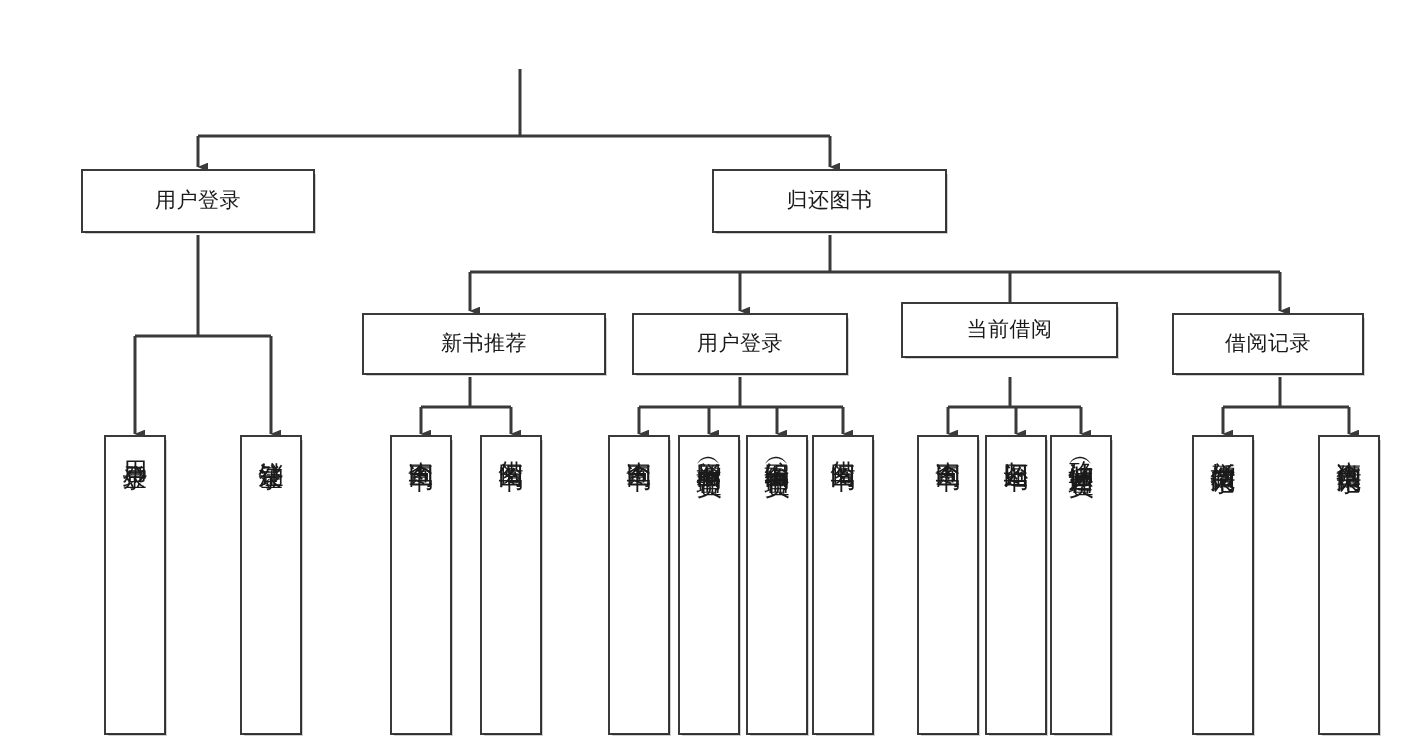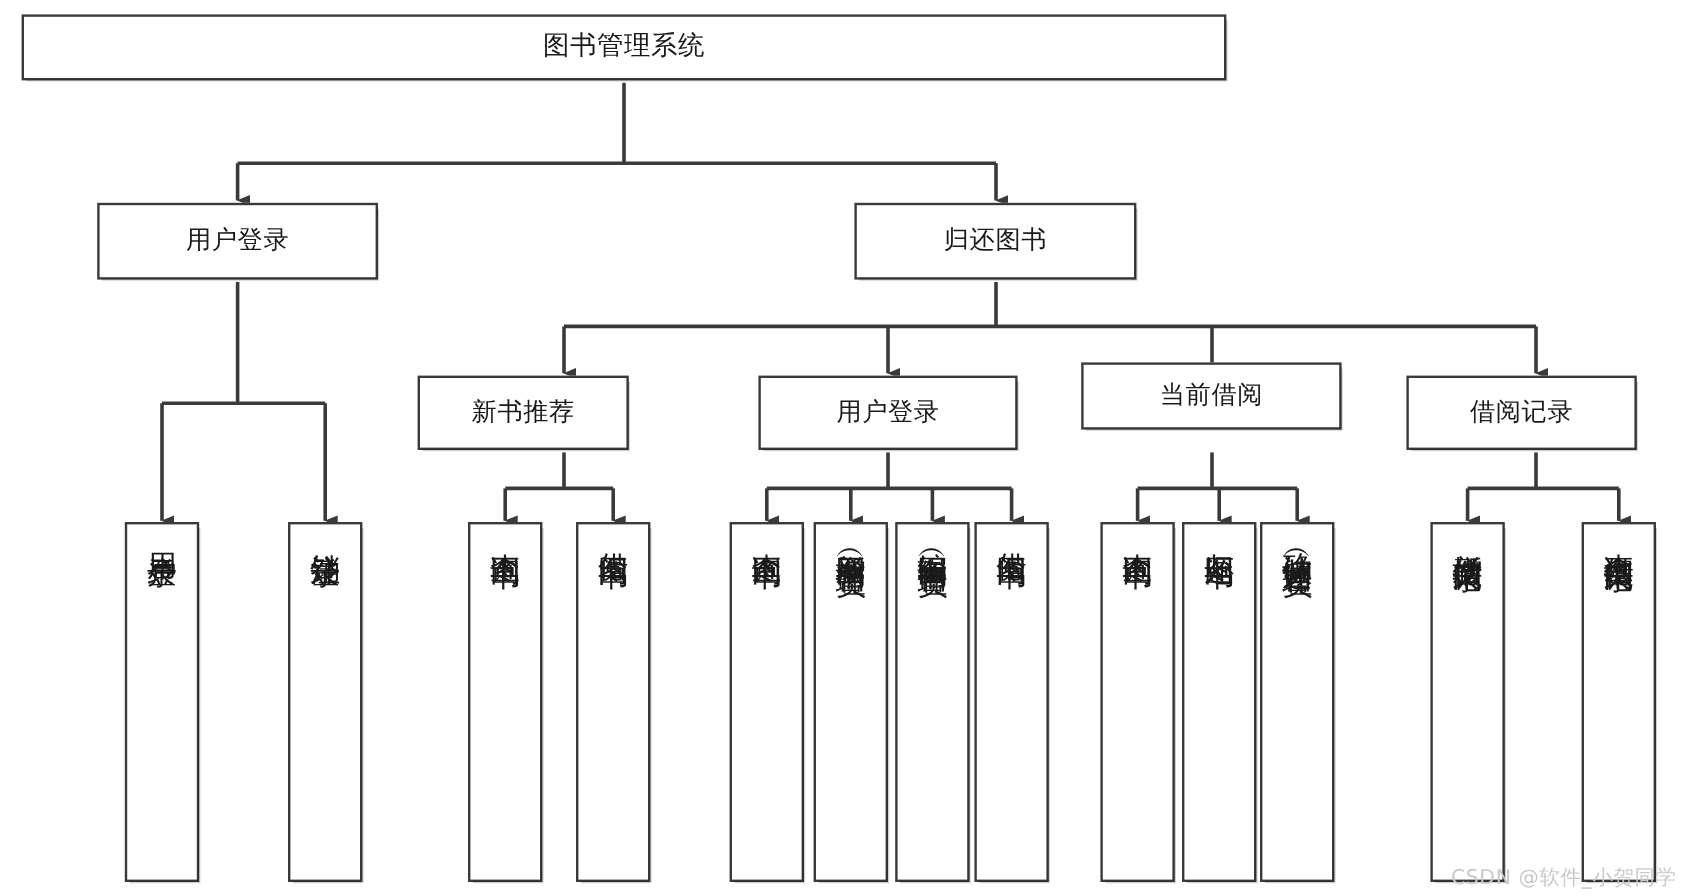--- a/index.html
+++ b/index.html
@@ -124,33 +124,30 @@
       <path d="M1016,407 L1016,434" marker-end="url(#arw)"></path>
       <path d="M1081,407 L1081,434" marker-end="url(#arw)"></path>
 
       <path d="M1280,377 L1280,407"></path>
       <path d="M1223,407 L1349,407"></path>
       <path d="M1223,407 L1223,434" marker-end="url(#arw)"></path>
       <path d="M1349,407 L1349,434" marker-end="url(#arw)"></path>
     </g>
   </svg>
 
-  <div class="node h root" style="left:18px;top:12px;width:1004px;height:55px;">
-    <span class="cap">图书管理系统</span>
-  </div>
 
   <div class="node h" style="left:81px;top:169px;width:234px;height:64px;">
     <span class="cap">用户登录</span>
   </div>
 
   <div class="node h" style="left:712px;top:169px;width:235px;height:64px;">
     <span class="cap">归还图书</span>
   </div>
 
-  <div class="node h" style="left:348px;top:313px;width:176px;height:62px;">
+  <div class="node h" style="left:362px;top:313px;width:244px;height:62px;">
     <span class="cap">新书推荐</span>
   </div>
 
   <div class="node h" style="left:632px;top:313px;width:216px;height:62px;">
     <span class="cap">用户登录</span>
   </div>
 
   <div class="node h" style="left:901px;top:302px;width:217px;height:56px;">
     <span class="cap">当前借阅</span>
   </div>
@@ -204,15 +201,14 @@
   </div>
 
   <div class="node v" style="left:1192px;top:435px;width:62px;height:300px;">
     <span class="cap">新增借阅记录</span>
   </div>
 
   <div class="node v" style="left:1318px;top:435px;width:62px;height:300px;">
     <span class="cap">查询借阅记录</span>
   </div>
 
-  <div id="watermark">CSDN @软件_小贺同学</div>
 
 </div>
 
 </body></html>

